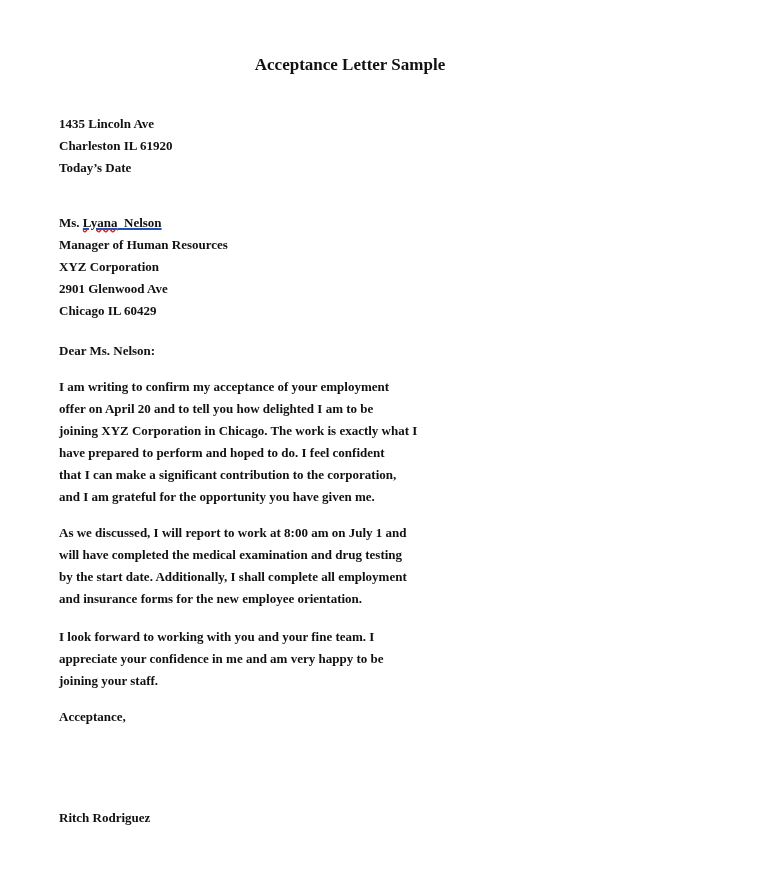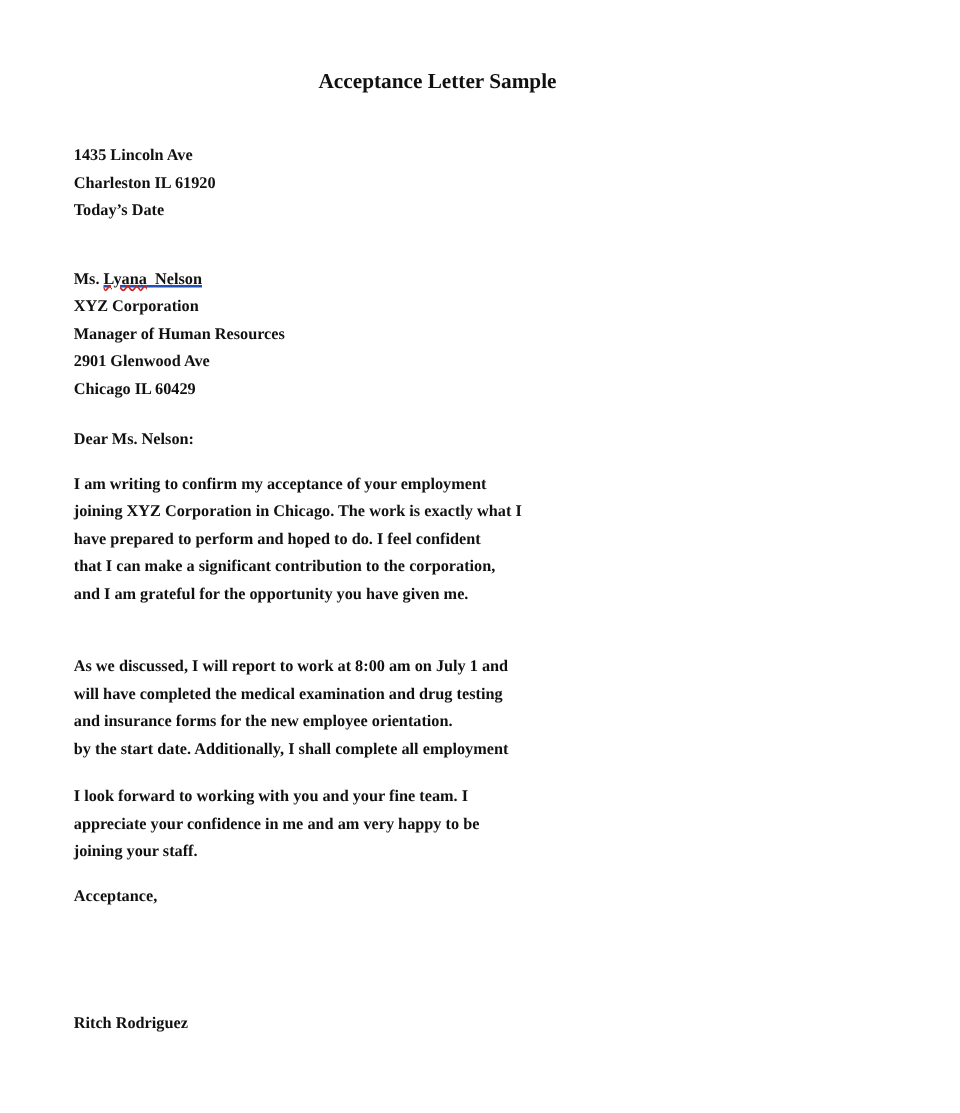--- a/index.html
+++ b/index.html
@@ -25,43 +25,44 @@
     <span class="line">1435 Lincoln Ave</span>
     <span class="line">Charleston IL 61920</span>
     <span class="line">Today’s Date</span>
   </div>
 
   <div class="block" style="top:212px;">
     <span class="line">
       <span>Ms.</span>
       <span class="name-u"><span class="squig">Lyana</span>&nbsp;&nbsp;<span>Nelson</span></span>
     </span>
+    <span class="line">Manager of Human Resources</span>
     <span class="line">XYZ Corporation</span>
-    <span class="line">Manager of Human Resources</span>
     <span class="line">2901 Glenwood Ave</span>
     <span class="line">Chicago IL 60429</span>
   </div>
 
   <div class="block" style="top:340px;">
     <span class="line">Dear Ms. Nelson:</span>
   </div>
 
   <div class="block" style="top:376px;">
     <span class="line">I am writing to confirm my acceptance of your employment</span>
+    <span class="line">offer on April 20 and to tell you how delighted I am to be</span>
     <span class="line">joining XYZ Corporation in Chicago. The work is exactly what I</span>
     <span class="line">have prepared to perform and hoped to do. I feel confident</span>
     <span class="line">that I can make a significant contribution to the corporation,</span>
     <span class="line">and I am grateful for the opportunity you have given me.</span>
   </div>
 
   <div class="block" style="top:522px;">
     <span class="line">As we discussed, I will report to work at 8:00 am on July 1 and</span>
     <span class="line">will have completed the medical examination and drug testing</span>
+    <span class="line">by the start date. Additionally, I shall complete all employment</span>
     <span class="line">and insurance forms for the new employee orientation.</span>
-    <span class="line">by the start date. Additionally, I shall complete all employment</span>
   </div>
 
   <div class="block" style="top:626px;">
     <span class="line">I look forward to working with you and your fine team. I</span>
     <span class="line">appreciate your confidence in me and am very happy to be</span>
     <span class="line">joining your staff.</span>
   </div>
 
   <div class="block" style="top:706px;">
     <span class="line">Acceptance,</span>

